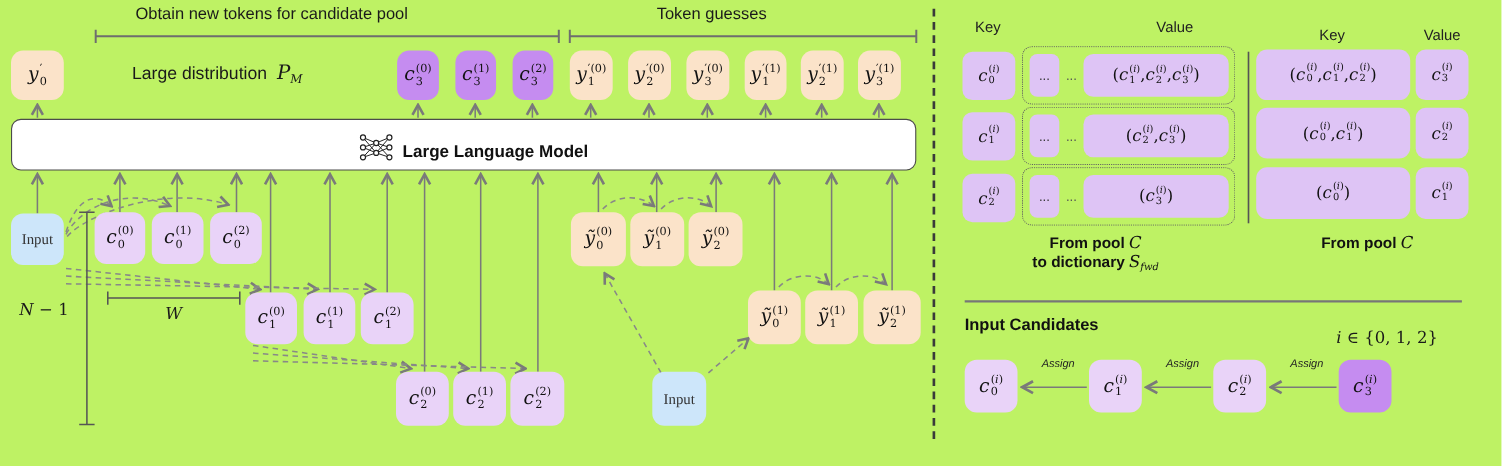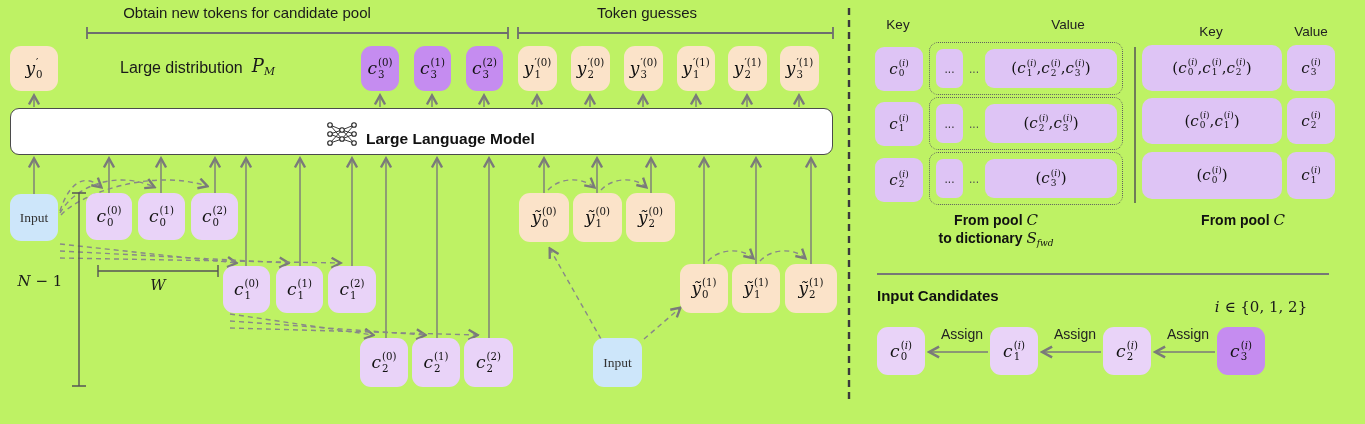--- a/index.html
+++ b/index.html
@@ -33,21 +33,21 @@
         padding:6px 5px 6px 6px;box-sizing:border-box;gap:0;}
   .mini{width:27px;border-radius:7px;background:#DEC4F5;display:flex;align-items:center;
         justify-content:center;font-size:12px;color:#333;}
   .mid{width:22px;display:flex;align-items:center;justify-content:center;font-size:12px;color:#555;}
   .tup{flex:1;border-radius:9px;background:#DEC4F5;display:flex;align-items:center;justify-content:center;
        font-size:15px;color:#111;}
   .kv{font-size:15px;}
   .cap{position:absolute;text-align:center;font-size:14px;font-weight:600;color:#111;line-height:1.25;}
   .cap .m{font-weight:400;font-size:15px;}
   .upd-title{font-size:15px;font-weight:700;color:#111;}
-  .assign{font-size:14px;color:#222;}
+  .assign{font-size:10px;color:#222;font-style:italic;}
   .inputtxt{font-size:13.5px;color:#333;font-family:Liberation Serif, serif;}
   .meas{font-size:15px;}
 </style>
 </head>
 <body>
 
 <div id="canvas">
 
   <svg class="layer" width="1365" height="424" viewBox="0 0 1365 424">
     <defs>

